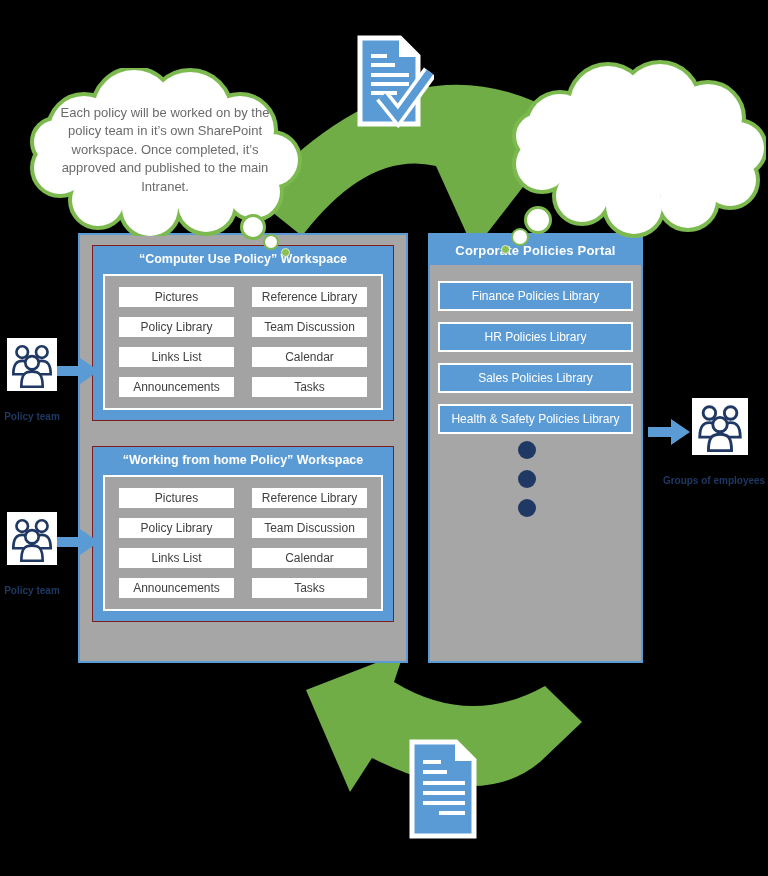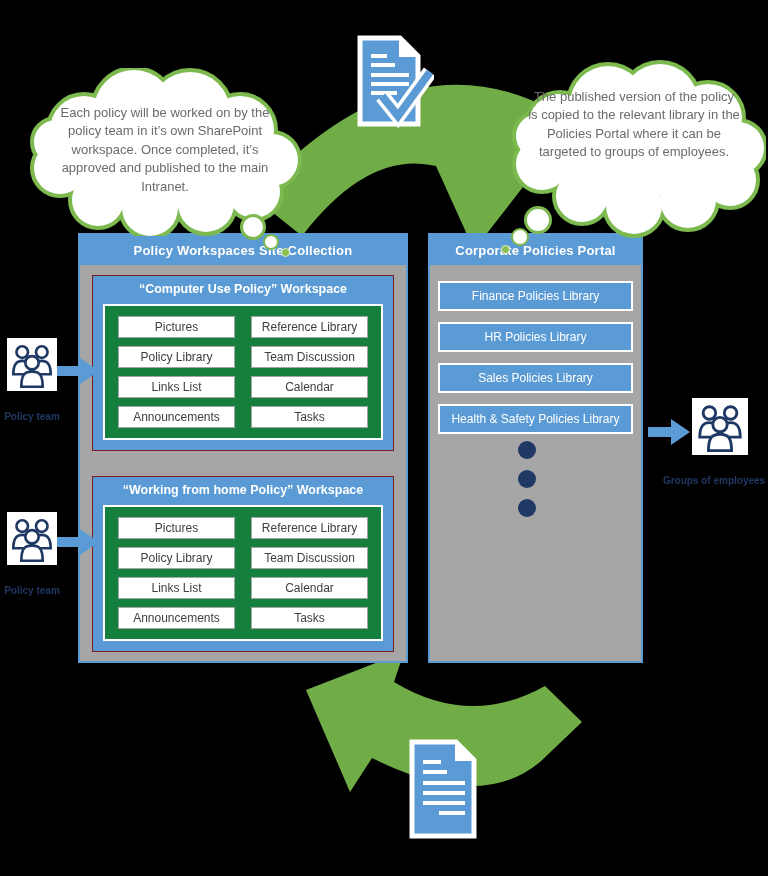--- a/index.html
+++ b/index.html
@@ -10,21 +10,21 @@
   
   #flow-arrows{left:0;top:0;z-index:1;}
 
   
   .big-box{z-index:2;background:#A6A6A6;border:2px solid #5B9BD5;box-sizing:border-box;}
   .box-header{height:30px;background:#5B9BD5;color:#fff;font-weight:bold;font-size:13px;
               display:flex;align-items:center;justify-content:center;letter-spacing:.2px;}
   .workspace{margin:10px 12px 0;background:#5B9BD5;border:1px solid #7f1d1d;}
   .workspace + .workspace{margin-top:25px;}
   .workspace-title{color:#fff;font-weight:bold;font-size:12.5px;text-align:center;padding:6px 4px 3px;}
-  .ws-panel{margin:5px 10px 10px;border:2px solid #fff;background:#15803d;
+  .ws-panel{margin:5px 10px 10px;border:2px solid #fff;background:#a3a3a3;
             padding:10px 13px;display:grid;grid-template-columns:1fr 1fr;gap:8px 16px;}
   .ws-item{background:#fff;border:1px solid #a3a3a3;color:#404040;font-size:12px;height:20px;
            display:flex;align-items:center;justify-content:center;white-space:nowrap;}
   .lib-bar{margin:11px 8px 0;height:26px;background:#5B9BD5;border:2px solid #fff;color:#fff;
            font-weight:normal;font-size:12px;display:flex;align-items:center;justify-content:center;
            white-space:nowrap;}
   .lib-bar.first{margin-top:16px;}
   .portal-dot{position:absolute;width:18px;height:18px;border-radius:50%;background:#1F3864;z-index:3;}
 
   
@@ -50,21 +50,20 @@
 <body>
 
 <div class="canvas">
 
   <svg id="flow-arrows" class="abs" width="768" height="876" viewBox="0 0 768 876">
     <path fill="#70AD47" d="M 292 158 Q 425 40 556 112 L 592 98 L 474 250 L 436 166 Q 368 150 302 236 L 252 196 Z"></path>
     <path fill="#70AD47" d="M 545 686 Q 470 728 394 682 L 404 652 L 306 690 L 350 792 L 372 758 Q 480 812 540 762 L 582 722 Z"></path>
   </svg>
 
   <div class="abs big-box" style="left:78px;top:233px;width:330px;height:430px;">
-    <div class="box-header">Policy Workspaces Site Collection</div>
 
     <div class="workspace">
       <div class="workspace-title">“Computer Use Policy” Workspace</div>
       <div class="ws-panel">
         <div class="ws-item">Pictures</div>
         <div class="ws-item">Reference Library</div>
         <div class="ws-item">Policy Library</div>
         <div class="ws-item">Team Discussion</div>
         <div class="ws-item">Links List</div>
         <div class="ws-item">Calendar</div>
@@ -141,21 +140,20 @@
             <circle cx="40" cy="104" r="26"></circle>
           <circle cx="36" cy="76" r="22"></circle>
             <circle cx="130" cy="92" r="52"></circle>
           <circle cx="90" cy="92" r="42"></circle>
             <circle cx="180" cy="92" r="44"></circle>
         </g>
       </defs>
       <use href="#cloudR" class="cloud-stroke"></use>
       <use href="#cloudR" class="cloud-fill"></use>
     </svg>
-    <div class="cloud-text" style="left:26px;top:28px;width:212px;">The published version of the policy is copied to the relevant library in the Policies Portal where it can be targeted to groups of employees.</div>
   </div>
 
   <div class="trail-dot" style="left:240px;top:214px;width:26px;height:26px;"></div>
   <div class="trail-dot small" style="left:263px;top:234px;width:16px;height:16px;"></div>
   <div class="trail-dot green" style="left:281px;top:248px;width:9px;height:9px;"></div>
   <div class="trail-dot" style="left:524px;top:206px;width:28px;height:28px;"></div>
   <div class="trail-dot small" style="left:511px;top:228px;width:18px;height:18px;"></div>
   <div class="trail-dot green" style="left:501px;top:245px;width:9px;height:9px;"></div>
 
   <svg class="abs doc-icon" style="left:344px;top:32px;" width="90" height="100" viewBox="0 0 90 100">

